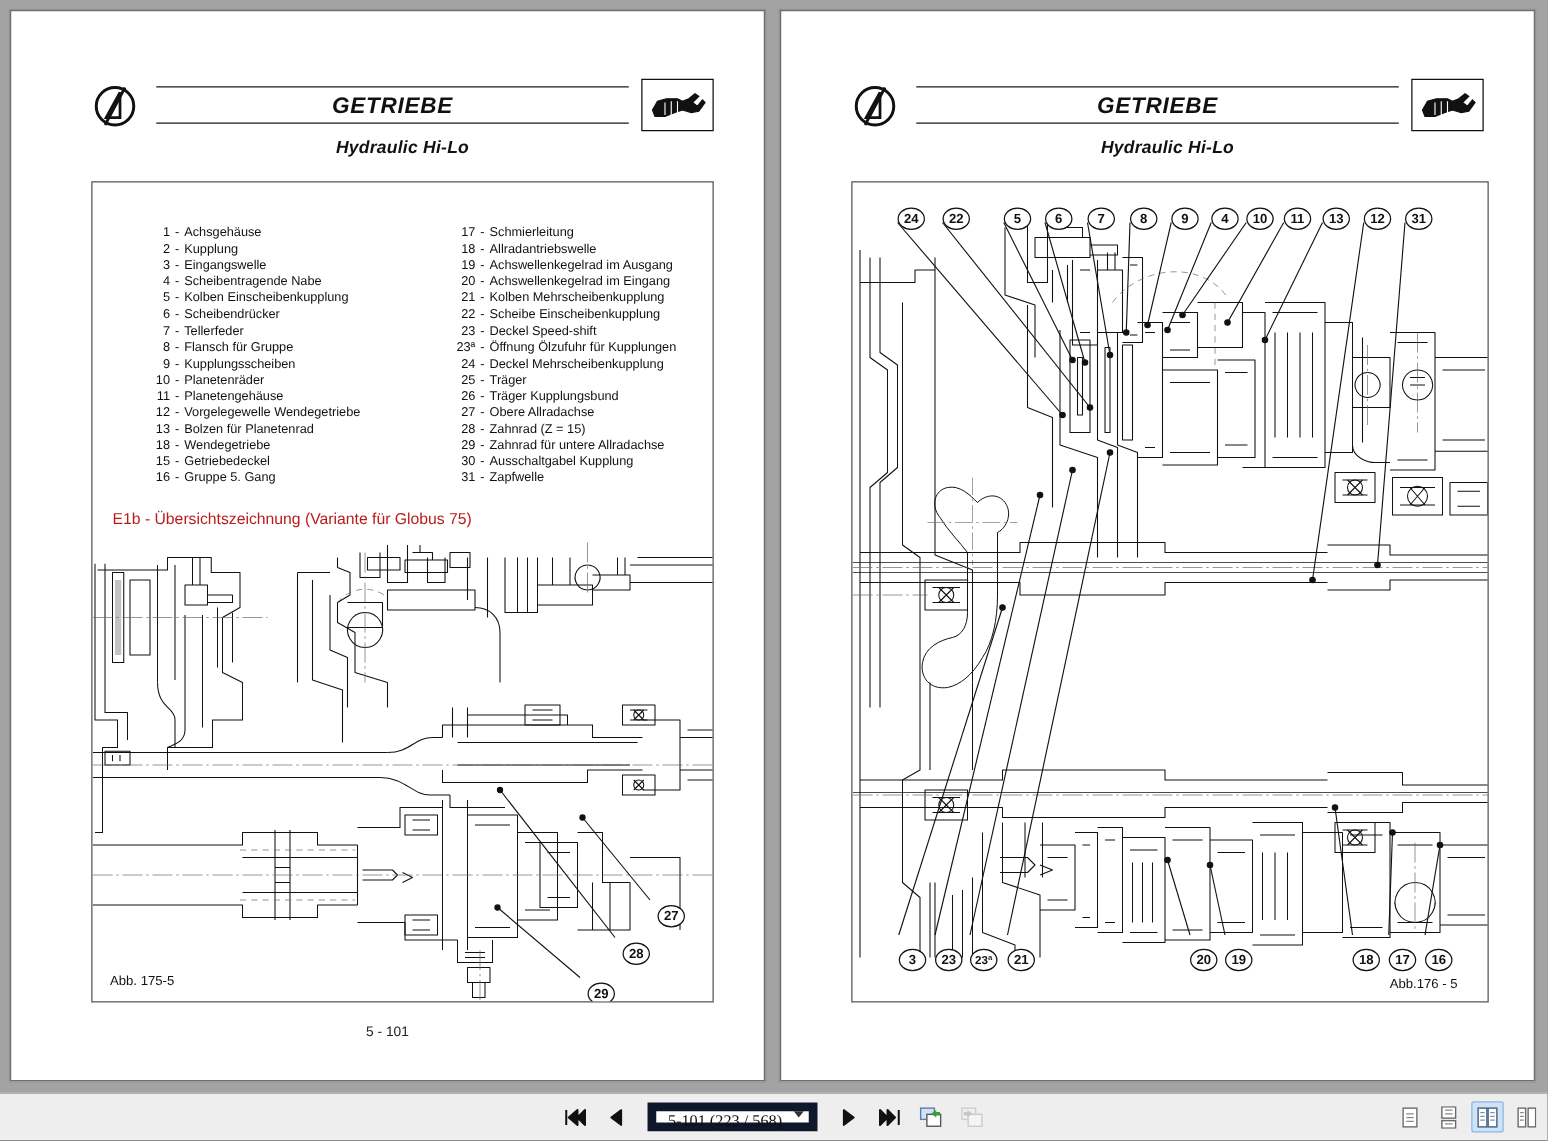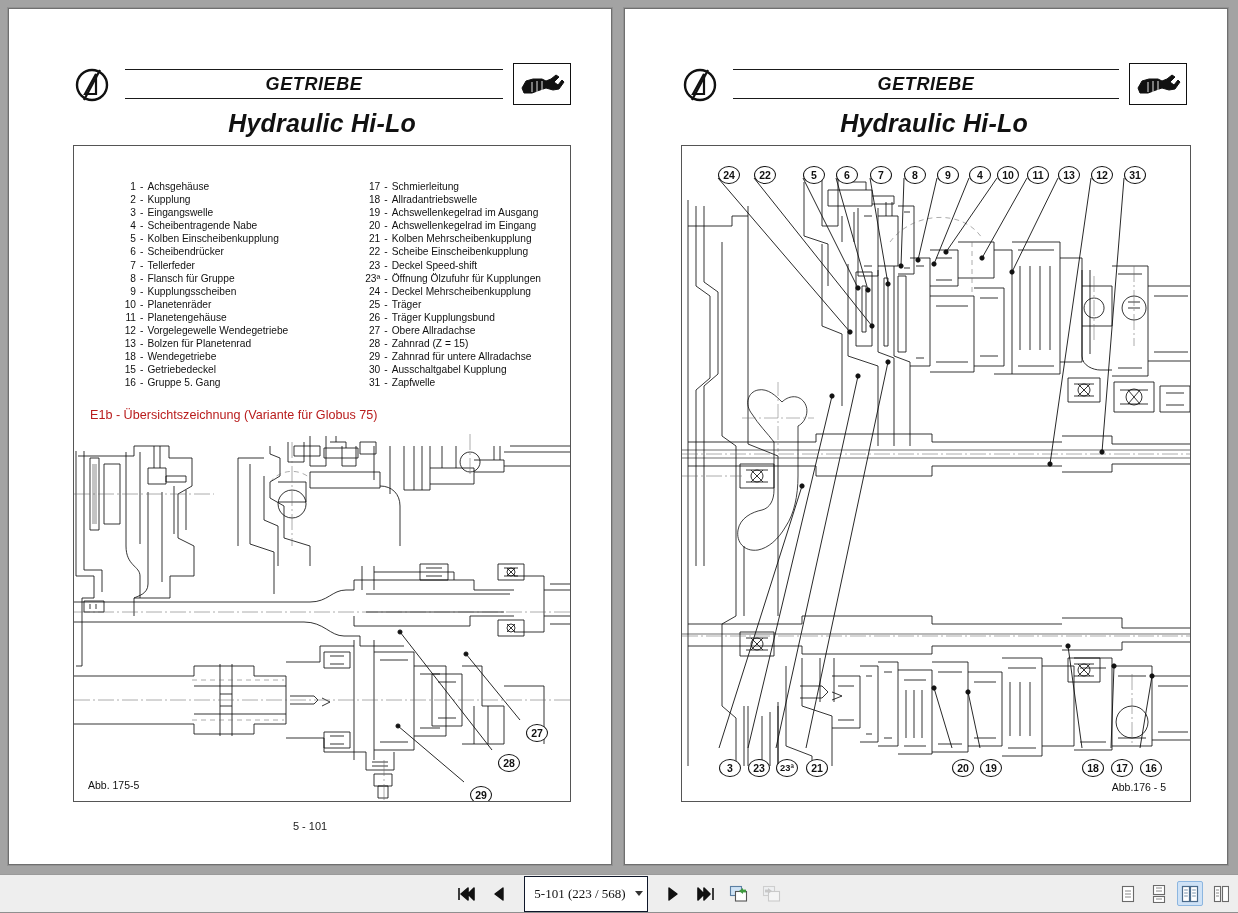--- a/index.html
+++ b/index.html
@@ -50,21 +50,21 @@
     letter-spacing: 0.6px; color: #111;
   }
   .wrench-box {
     position: absolute; right: 0; top: 2px; width: 58px; height: 42px;
     border: 1.6px solid #111; background: #fff;
     display: flex; align-items: center; justify-content: center;
   }
   .doc-title {
     position: absolute; left: 64px; right: 40px; top: 100px;
     text-align: center;
-    font-size: 25px; font-style: italic; font-weight: bold; color: #111;
+    font-size: 14px; font-style: italic; font-weight: bold; color: #111;
     letter-spacing: 0.2px;
   }
   #page-right .doc-title { left: 56px; }
 
   
   .fig-frame {
     position: absolute; left: 64px; right: 40px; top: 136px; bottom: 62px;
     border: 1.3px solid #555; background: #fff; overflow: hidden;
   }
   #page-right .fig-frame { left: 56px; right: 36px; top: 136px; bottom: 62px; }
@@ -122,22 +122,22 @@
   .tb-center {
     position: absolute; left: 0; right: 0; margin: 0 auto;
     display: flex; align-items: center; justify-content: center; gap: 9px;
   }
   .tb-btn {
     width: 24px; height: 24px; display: flex; align-items: center;
     justify-content: center; cursor: pointer; background: transparent;
     border: none; padding: 0;
   }
   .page-field {
-    display: flex; align-items: center; height: 36px;
-    border: 1px solid #0f172a; background: #fff;
+    display: flex; align-items: flex-start; height: 23px;
+    border: 7px solid #0f172a; background: #fff;
     padding: 0 4px 0 9px; margin: 0 4px; gap: 7px;
   }
   .page-field .pf-text {
     font-size: 13px; color: #111; font-family: "Liberation Serif", serif;
     white-space: nowrap;
   }
   .pf-caret {
     width: 0; height: 0; border-left: 4px solid transparent;
     border-right: 4px solid transparent; border-top: 5px solid #333;
     margin-left: 2px;

